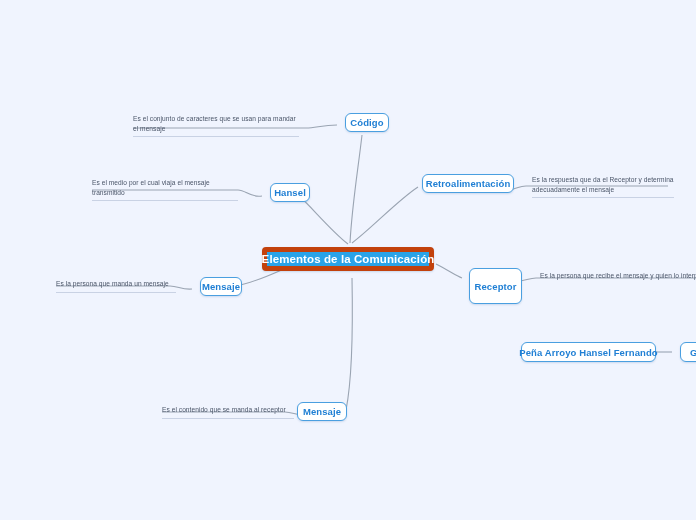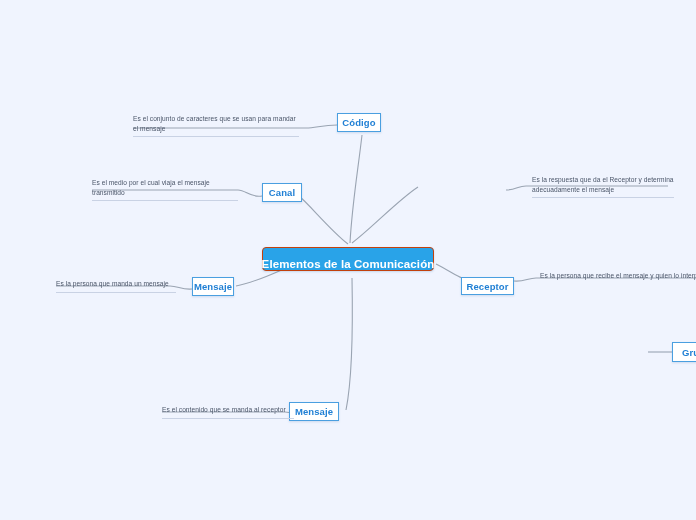--- a/index.html
+++ b/index.html
@@ -37,35 +37,35 @@
     justify-content: center;
     white-space: nowrap;
     border-radius: 5px;
     letter-spacing: 0.1px;
   }
   .node-root {
     background: #29a3e8;
     color: #ffffff;
     font-weight: bold;
     font-size: 11.5px;
-    border: 1px solid #c2410c;
+    border: 5px solid #c2410c;
     border-radius: 4px;
     padding: 0 12px;
     box-shadow: 0 1px 2px rgba(30,90,150,0.18);
-    align-items: flex-end;
   }
   .node-branch {
     background: #ffffff;
     color: #1f7fd4;
     font-weight: bold;
     font-size: 9.5px;
     border: 1.5px solid #4a9fe0;
-    border-radius: 0;
+    border-radius: 6px;
     padding: 0 9px;
     box-shadow: 0 1px 2px rgba(60,110,170,0.20);
+    margin-left: 8px;
   }
   .note {
     position: absolute;
     box-sizing: border-box;
     color: #4a5568;
     font-size: 6.6px;
     line-height: 1.45;
     letter-spacing: 0.05px;
     border-bottom: 1px solid #c9d2e4;
     padding-bottom: 3px;
@@ -97,39 +97,45 @@
   <div class="node node-root" style="left:262px; top:247px; width:172px; height:24px;">
     <span>Elementos de la Comunicación</span>
   </div>
 
   <div class="node node-branch" style="left:337px; top:113px; width:44px; height:19px;">
     <span>Código</span>
   </div>
   <div class="note" style="left:133px; top:114px; width:166px;">Es el conjunto de caracteres que se usan para mandar el mensaje</div>
 
   <div class="node node-branch" style="left:262px; top:183px; width:40px; height:19px;">
-    <span>Canal</span>
+    <span>Hansel</span>
   </div>
   <div class="note" style="left:92px; top:178px; width:146px;">Es el medio por el cual viaja el mensaje transmitido</div>
 
+  <div class="node node-branch" style="left:414px; top:174px; width:92px; height:19px;">
+    <span>Retroalimentación</span>
+  </div>
   <div class="note" style="left:532px; top:175px; width:142px;">Es la respuesta que da el Receptor y determina adecuadamente el mensaje</div>
 
   <div class="node node-branch" style="left:192px; top:277px; width:42px; height:19px;">
     <span>Mensaje</span>
   </div>
   <div class="note" style="left:56px; top:279px; width:120px;">Es la persona que manda un mensaje</div>
 
-  <div class="node node-branch" style="left:461px; top:277px; width:53px; height:18px;">
+  <div class="node node-branch" style="left:461px; top:268px; width:53px; height:36px;">
     <span>Receptor</span>
   </div>
   <div class="note" style="left:540px; top:271px; width:168px; border-bottom:none; overflow:hidden;">Es la persona que recibe el mensaje y quien lo interpret</div>
 
   <div class="node node-branch" style="left:289px; top:402px; width:50px; height:19px;">
     <span>Mensaje</span>
   </div>
   <div class="note" style="left:162px; top:405px; width:132px;">Es el contenido que se manda al receptor</div>
 
+  <div class="node node-branch" style="left:513px; top:342px; width:135px; height:20px;">
+    <span>Peña Arroyo Hansel Fernando</span>
+  </div>
 
   <div class="node node-branch" style="left:672px; top:342px; width:44px; height:20px; justify-content:flex-start;">
     <span>Gru</span>
   </div>
 
 </div>
 
 </body></html>

